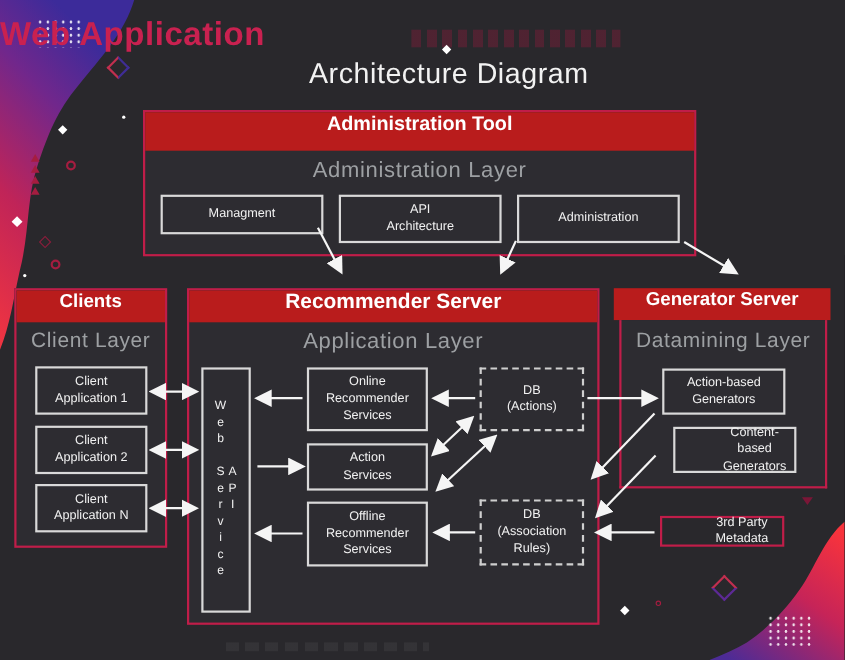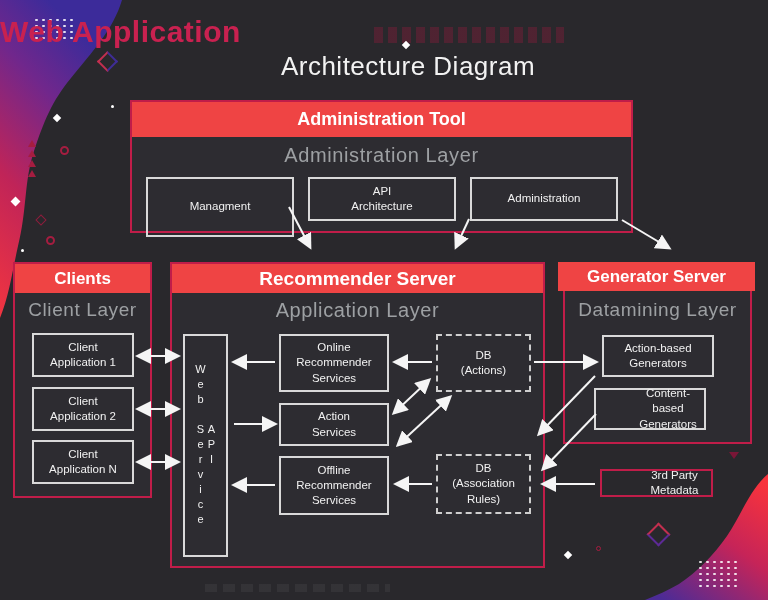--- a/index.html
+++ b/index.html
@@ -8,21 +8,21 @@
   .abs{position:absolute;box-sizing:border-box;}
 
   
   .title{left:0;top:15px;width:768px;text-align:left;color:#c92150;
          font-size:30px;font-weight:700;letter-spacing:.5px;z-index:3;}
   .subtitle{left:0;top:51px;width:768px;text-align:center;color:#f2f2f2;
             font-size:26px;font-weight:400;letter-spacing:.5px;z-index:3;padding-left:48px;}
 
   
   .panel{border:2px solid #c01d49;background:#2d2c31;z-index:2;}
-  .panel-header{background:#ef4444;color:#ffffff;display:flex;align-items:center;
+  .panel-header{background:#b91c1c;color:#ffffff;display:flex;
                 justify-content:center;font-weight:700;z-index:2;}
   .layer-label{display:block;text-align:center;color:#9da0a3;font-weight:400;
                letter-spacing:.6px;}
 
   
   .node{border:2px solid #d9d9d9;color:#f1f1f1;display:flex;align-items:center;
         justify-content:center;text-align:center;font-size:11.5px;line-height:1.32;
         white-space:pre-line;z-index:3;background:transparent;}
   .node.dashed{border-style:dashed;border-color:#cfcfcf;}
   .node.accent{border-color:#c01d49;}
@@ -98,21 +98,21 @@
 
   <div class="abs title">Web Application</div>
   <div class="abs subtitle">Architecture Diagram</div>
 
   <div class="abs panel" style="left:130px;top:100px;width:503px;height:133px;">
     <div class="panel-header" style="height:35px;font-size:18px;">
       <span>Administration Tool</span>
     </div>
     <span class="layer-label" style="margin-top:7px;font-size:20px;">Administration Layer</span>
   </div>
-  <div class="abs node" style="left:146px;top:177px;width:148px;height:60px;">Managment</div>
+  <div class="abs node" style="left:146px;top:177px;width:148px;height:36px;">Managment</div>
   <div class="abs node" style="left:308px;top:177px;width:148px;height:44px;">API
 Architecture</div>
   <div class="abs node" style="left:470px;top:177px;width:148px;height:44px;">Administration</div>
 
   <div class="abs panel" style="left:13px;top:262px;width:139px;height:236px;">
     <div class="panel-header" style="height:29px;font-size:17px;">
       <span>Clients</span>
     </div>
     <span class="layer-label" style="margin-top:6px;font-size:19px;">Client Layer</span>
   </div>
@@ -147,21 +147,21 @@
 Rules)</div>
 
   <div class="abs panel-header" style="left:558px;top:262px;width:197px;height:29px;font-size:17px;">
     <span>Generator Server</span>
   </div>
   <div class="abs panel" style="left:563px;top:291px;width:189px;height:153px;border-top:none;">
     <span class="layer-label" style="margin-top:8px;font-size:19px;">Datamining Layer</span>
   </div>
   <div class="abs node" style="left:602px;top:335px;width:112px;height:42px;">Action-based
 Generators</div>
-  <div class="abs node" style="left:594px;top:388px;width:112px;height:42px;padding-left:36px;">Content-based
+  <div class="abs node" style="left:612px;top:388px;width:112px;height:42px;padding-left:36px;">Content-based
 Generators</div>
 
   <div class="abs node accent" style="left:600px;top:469px;width:113px;height:28px;padding-left:36px;">3rd Party
 Metadata</div>
 
   <svg class="arrows" width="768" height="600" viewBox="0 0 768 600">
     <defs>
       <marker id="ah" viewBox="0 0 8 8" markerWidth="8" markerHeight="8" refX="6.5" refY="4" orient="auto-start-reverse">
         <path d="M0,0 L8,4 L0,8 Z" fill="#f5f5f5"></path>
       </marker>

